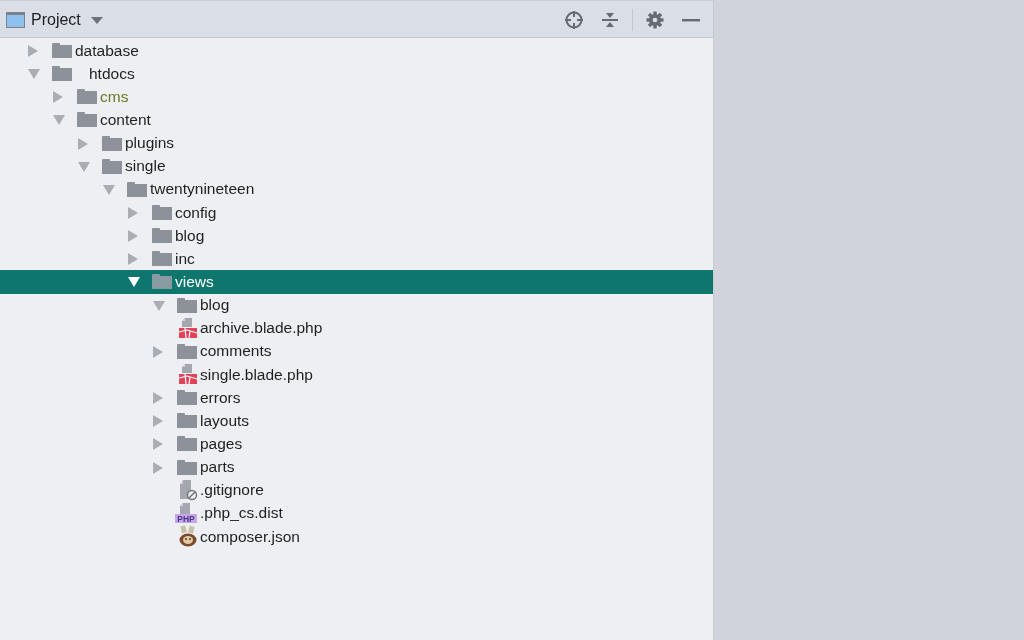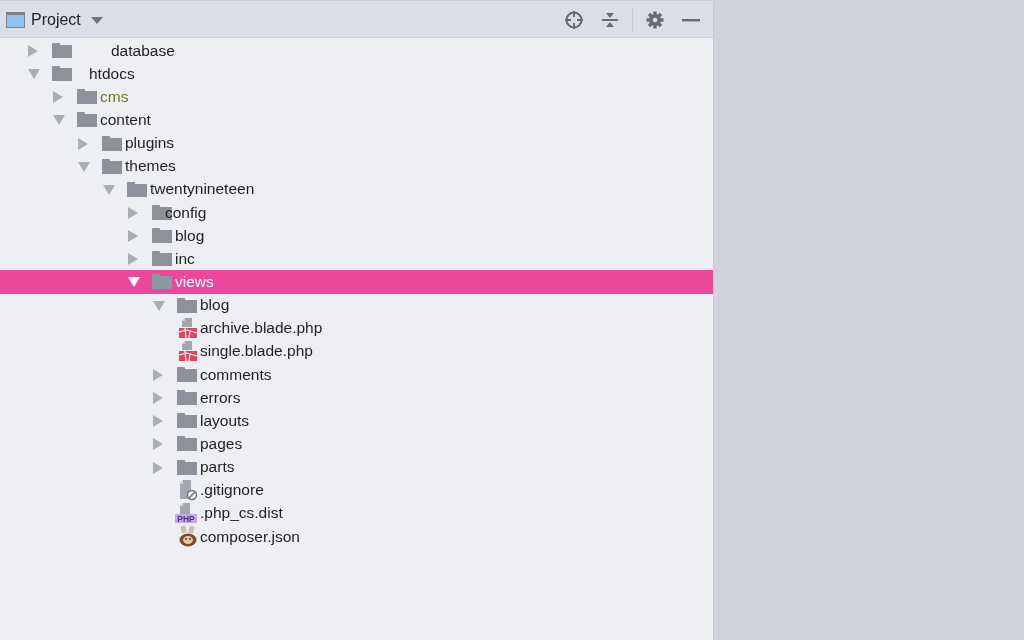--- a/index.html
+++ b/index.html
@@ -58,21 +58,21 @@
     .tool-sep { width: 1px; height: 22px; background: #c2c6ce; margin: 0 8px; }
     .tree {
       position: absolute; left: 0; top: 39px; width: 714px;
     }
     .row {
       position: relative; height: 23.15px; width: 714px;
       display: flex; align-items: center;
       font-size: 15.5px; color: #1f1f1f;
       cursor: pointer;
     }
-    .row.selected { background: #ec4899; color: #ffffff; }
+    .row.selected { background: #0f766e; color: #ffffff; }
     .arrow {
       position: absolute; width: 12px; height: 12px;
       display: flex; align-items: center; justify-content: center;
     }
     .arrow.right {
       width: 0; height: 0;
       border-top: 6px solid transparent;
       border-bottom: 6px solid transparent;
       border-left: 10px solid #a9adb4;
     }
@@ -153,21 +153,21 @@
           <rect x="1" y="9" width="18" height="2.4" fill="#666b73"></rect>
         </svg>
       </div>
     </div>
   </div>
 
   <div class="tree" id="tree">
       <div class="row">
         <span class="arrow right" style="left: 28px; top: 6px;"></span>
         <span class="folder" style="left: 52px; top: 4px;"></span>
-        <span class="label" style="left: 75px; margin-left: 36px;">database</span>
+        <span class="label" style="left: 75px;">database</span>
       </div>
       <div class="row">
         <span class="arrow down" style="left: 28px; top: 7px;"></span>
         <span class="folder" style="left: 52px; top: 4px;"></span>
         <span class="label" style="left: 89px; text-align: center;">htdocs</span>
       </div>
       <div class="row">
         <span class="arrow right" style="left: 53px; top: 6px;"></span>
         <span class="folder" style="left: 77px; top: 4px;"></span>
         <span class="label olive" style="left: 100px;">cms</span>
@@ -178,31 +178,31 @@
         <span class="label" style="left: 100px;">content</span>
       </div>
       <div class="row">
         <span class="arrow right" style="left: 78px; top: 6px;"></span>
         <span class="folder" style="left: 102px; top: 4px;"></span>
         <span class="label" style="left: 125px;">plugins</span>
       </div>
       <div class="row">
         <span class="arrow down" style="left: 78px; top: 7px;"></span>
         <span class="folder" style="left: 102px; top: 4px;"></span>
-        <span class="label" style="left: 125px;">themes</span>
+        <span class="label" style="left: 125px;">single</span>
       </div>
       <div class="row">
         <span class="arrow down" style="left: 103px; top: 7px;"></span>
         <span class="folder" style="left: 127px; top: 4px;"></span>
         <span class="label" style="left: 150px;">twentynineteen</span>
       </div>
       <div class="row">
         <span class="arrow right" style="left: 128px; top: 6px;"></span>
         <span class="folder" style="left: 152px; top: 4px;"></span>
-        <span class="label" style="left: 165px; text-align: center;">config</span>
+        <span class="label" style="left: 175px; text-align: center;">config</span>
       </div>
       <div class="row">
         <span class="arrow right" style="left: 128px; top: 6px;"></span>
         <span class="folder" style="left: 152px; top: 4px;"></span>
         <span class="label" style="left: 175px;">blog</span>
       </div>
       <div class="row">
         <span class="arrow right" style="left: 128px; top: 6px;"></span>
         <span class="folder" style="left: 152px; top: 4px;"></span>
         <span class="label" style="left: 175px;">inc</span>
@@ -220,32 +220,32 @@
       <div class="row">
         <span class="fileicon" style="left: 177px; top: 0px;"><svg width="22" height="22" viewBox="0 0 22 22">
             <polygon points="8,1 15,1 15,10 5,10 5,4" fill="#a4a8ae"></polygon>
             <polygon points="8,1 8,4 5,4" fill="#d2d5da"></polygon>
             <rect x="2" y="11" width="18" height="10" fill="#e0435a"></rect>
             <path d="M2 15 L10 13 L20 16 M8 11 L9 21 M13 14 L12 21" stroke="#ffffff" stroke-width="1.2" fill="none"></path>
           </svg></span>
         <span class="label" style="left: 200px;">archive.blade.php</span>
       </div>
       <div class="row">
+        <span class="arrow right" style="left: 153px; top: 6px;"></span>
+        <span class="folder" style="left: 177px; top: 4px;"></span>
+        <span class="label" style="left: 200px;">comments</span>
+      </div>
+      <div class="row">
         <span class="fileicon" style="left: 177px; top: 0px;"><svg width="22" height="22" viewBox="0 0 22 22">
             <polygon points="8,1 15,1 15,10 5,10 5,4" fill="#a4a8ae"></polygon>
             <polygon points="8,1 8,4 5,4" fill="#d2d5da"></polygon>
             <rect x="2" y="11" width="18" height="10" fill="#e0435a"></rect>
             <path d="M2 15 L10 13 L20 16 M8 11 L9 21 M13 14 L12 21" stroke="#ffffff" stroke-width="1.2" fill="none"></path>
           </svg></span>
         <span class="label" style="left: 200px;">single.blade.php</span>
-      </div>
-      <div class="row">
-        <span class="arrow right" style="left: 153px; top: 6px;"></span>
-        <span class="folder" style="left: 177px; top: 4px;"></span>
-        <span class="label" style="left: 200px;">comments</span>
       </div>
       <div class="row">
         <span class="arrow right" style="left: 153px; top: 6px;"></span>
         <span class="folder" style="left: 177px; top: 4px;"></span>
         <span class="label" style="left: 200px;">errors</span>
       </div>
       <div class="row">
         <span class="arrow right" style="left: 153px; top: 6px;"></span>
         <span class="folder" style="left: 177px; top: 4px;"></span>
         <span class="label" style="left: 200px;">layouts</span>

